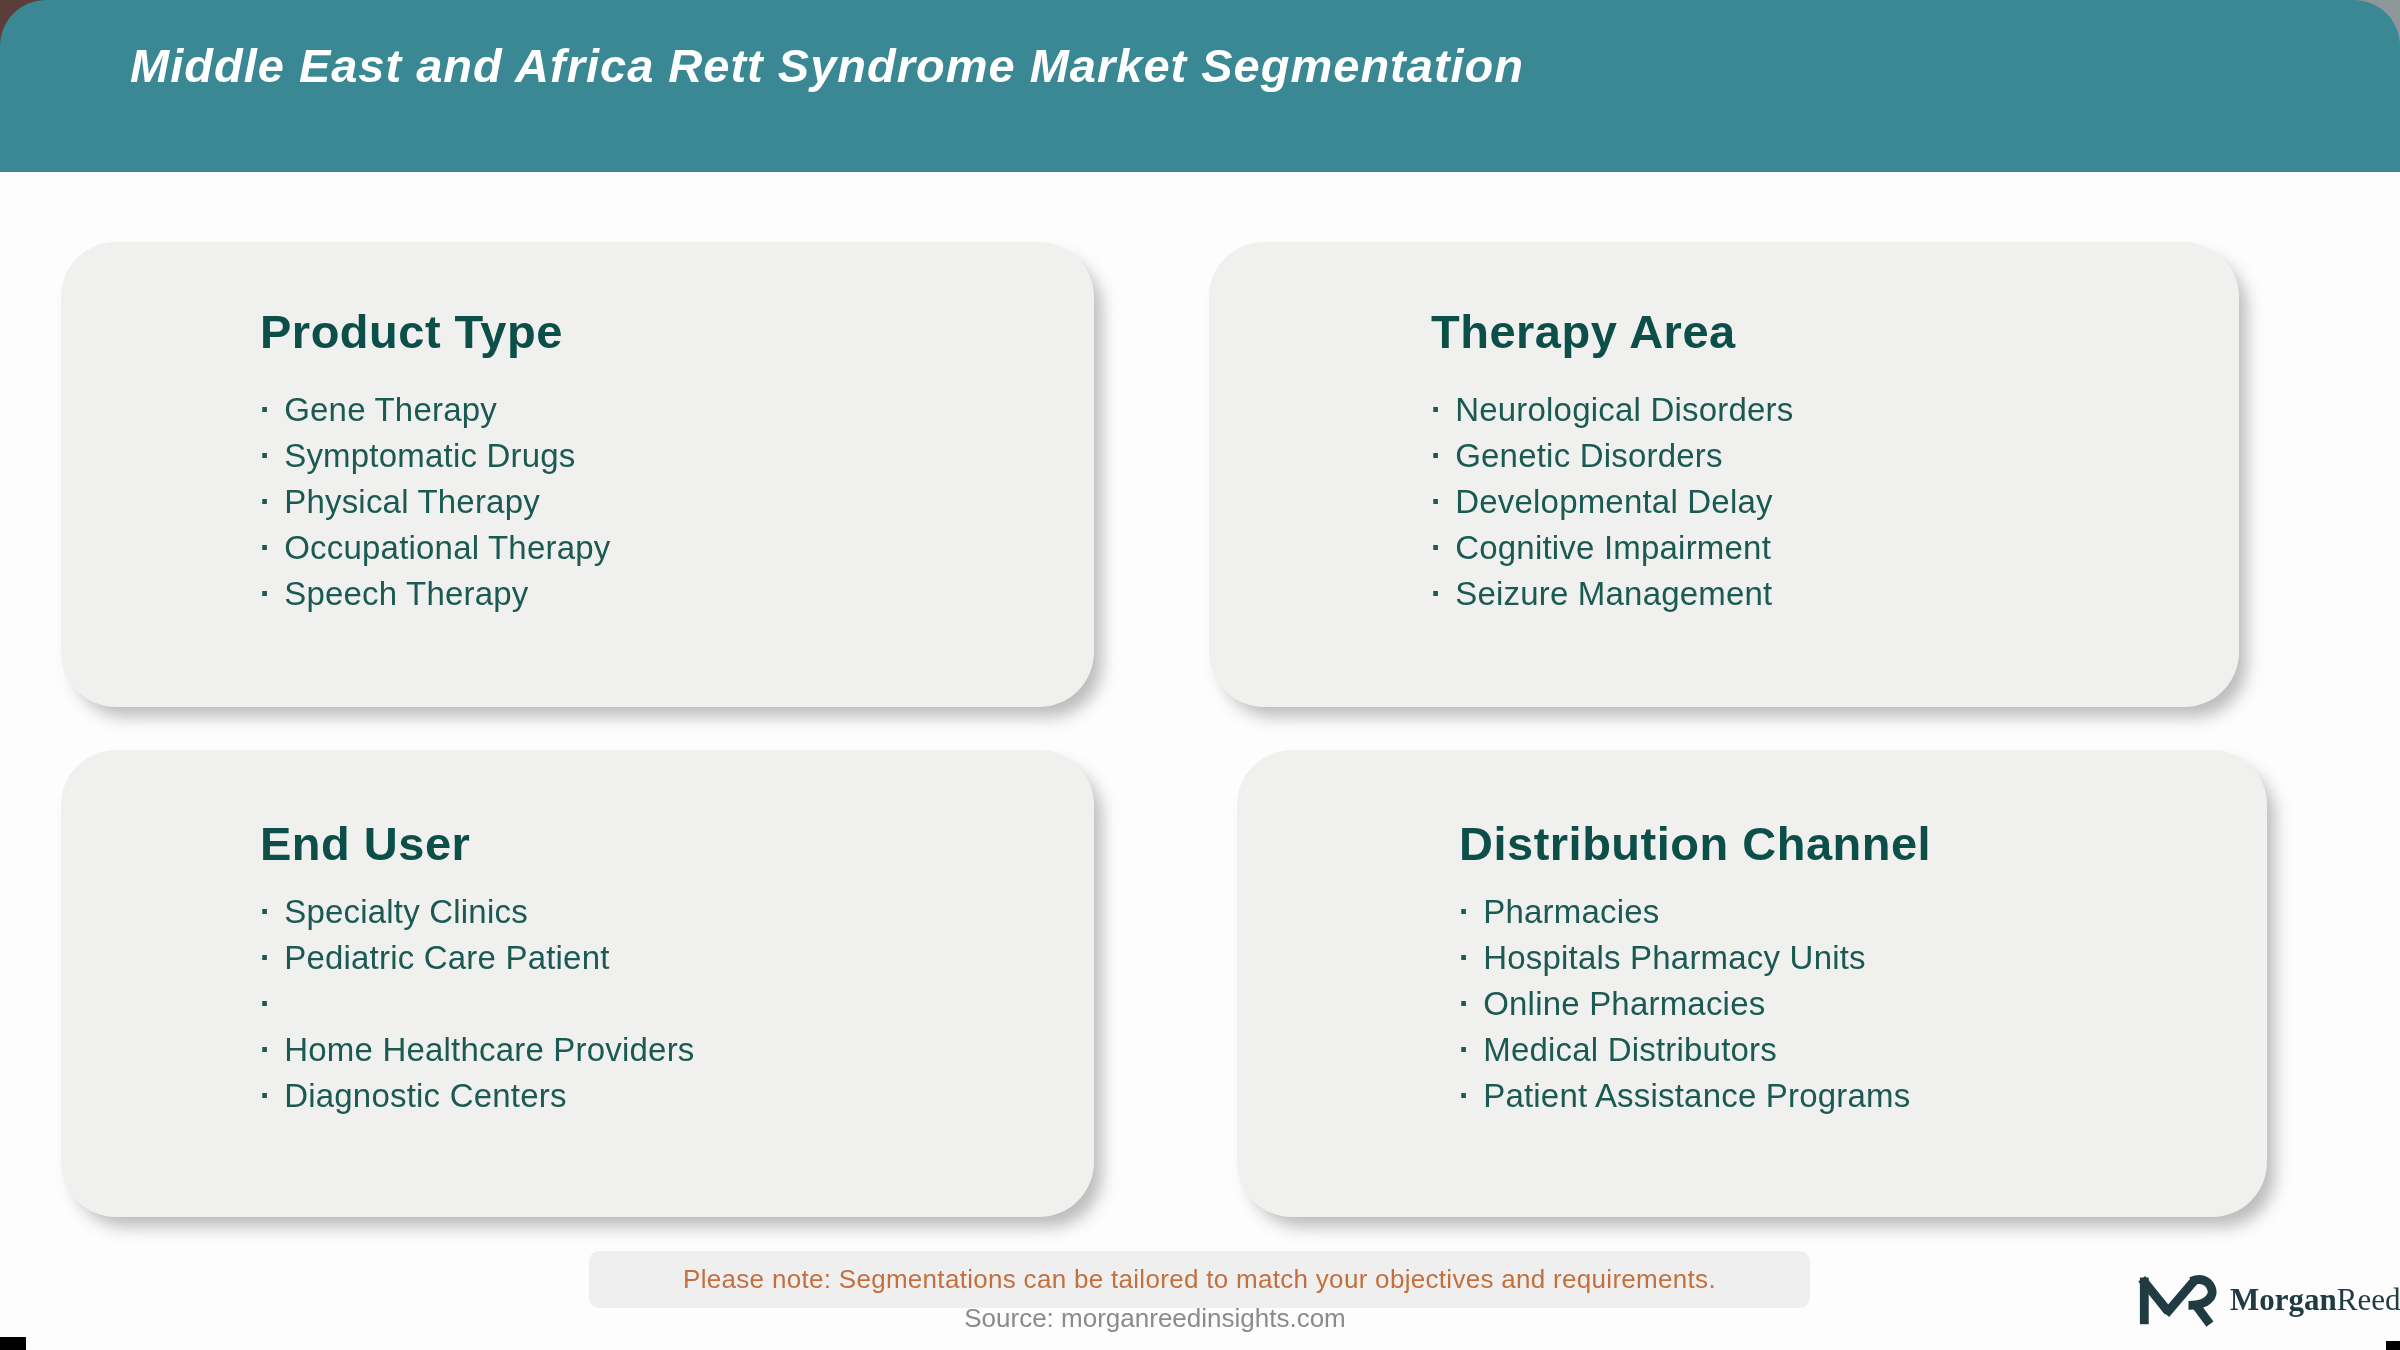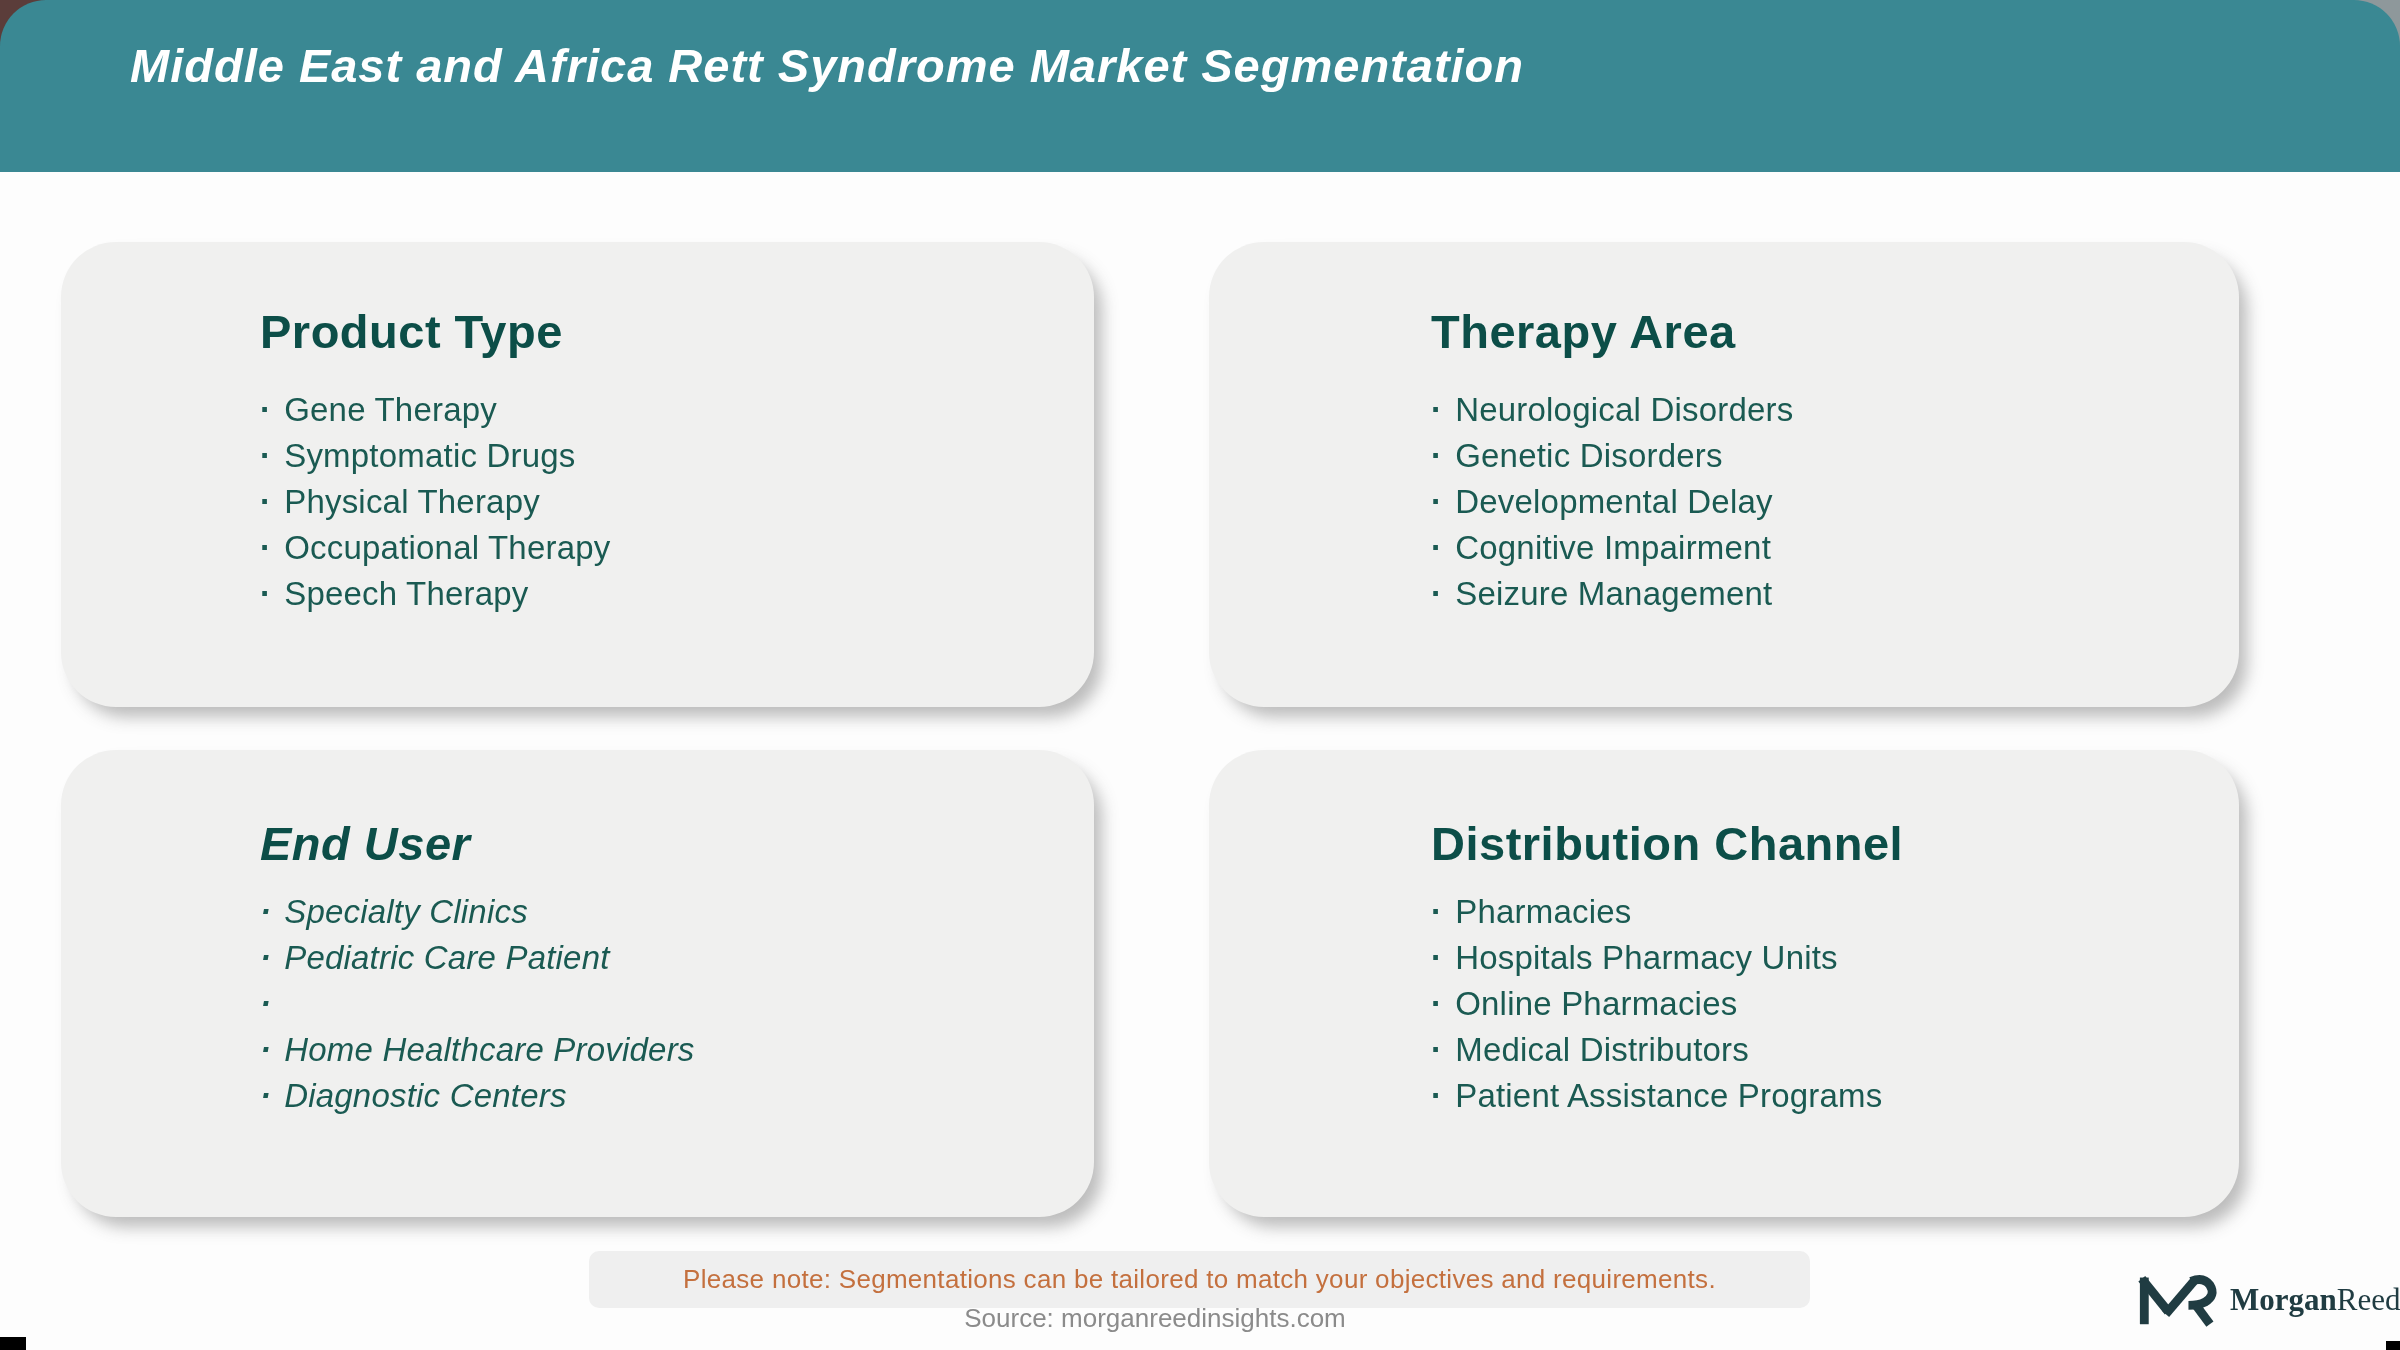--- a/index.html
+++ b/index.html
@@ -43,22 +43,22 @@
   }
   .card{
     position:absolute;
     background:var(--card-bg);
     border-radius:55px;
     box-shadow:10px 12px 16px -2px rgba(70,70,70,0.35);
     z-index:1;
   }
   .card.c1{left:61px;top:242px;width:1033px;height:465px;padding:62px 40px 16px 199px;}
   .card.c2{left:1209px;top:242px;width:1030px;height:465px;padding:62px 40px 0 222px;}
-  .card.c3{left:61px;top:750px;width:1033px;height:467px;padding:66px 40px 0 199px;font-style:italic;}
-  .card.c4{left:1209px;top:750px;width:1030px;height:467px;padding:66px 40px 0 222px;}
+  .card.c3{left:61px;top:750px;width:1033px;height:467px;padding:66px 40px 0 199px;}
+  .card.c4{left:1237px;top:750px;width:1030px;height:467px;padding:66px 40px 0 222px;}
   .card h2{
     color:var(--heading-text);
     font-size:47px;font-weight:700;letter-spacing:0.5px;
     margin-bottom:28px;
   }
   .card.c3 h2,.card.c4 h2{margin-bottom:18px;}
   .card ul{list-style:none;}
   .card li{
     display:flex;align-items:center;
     color:var(--item-text);

